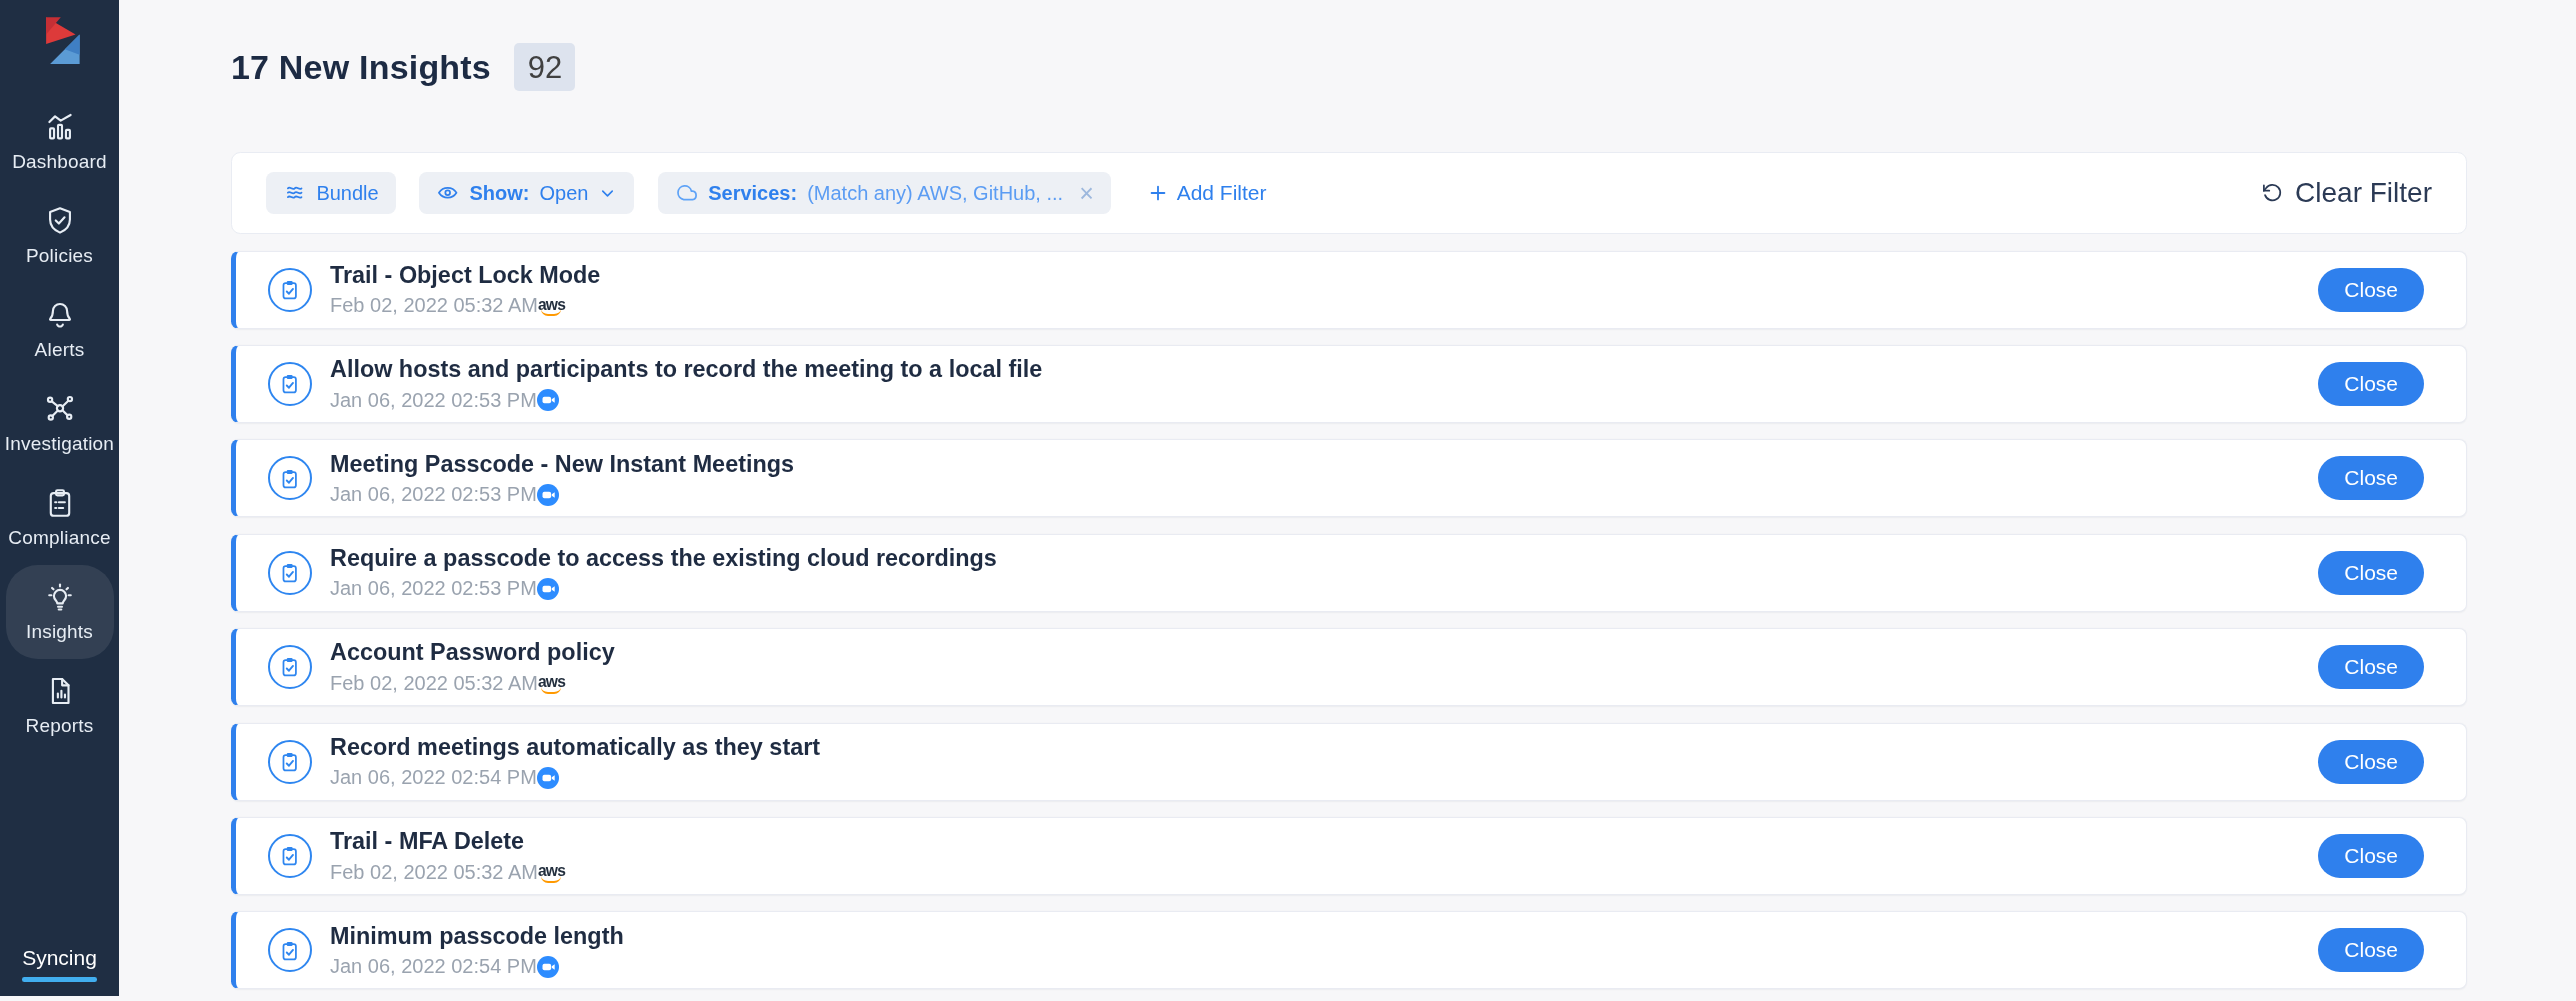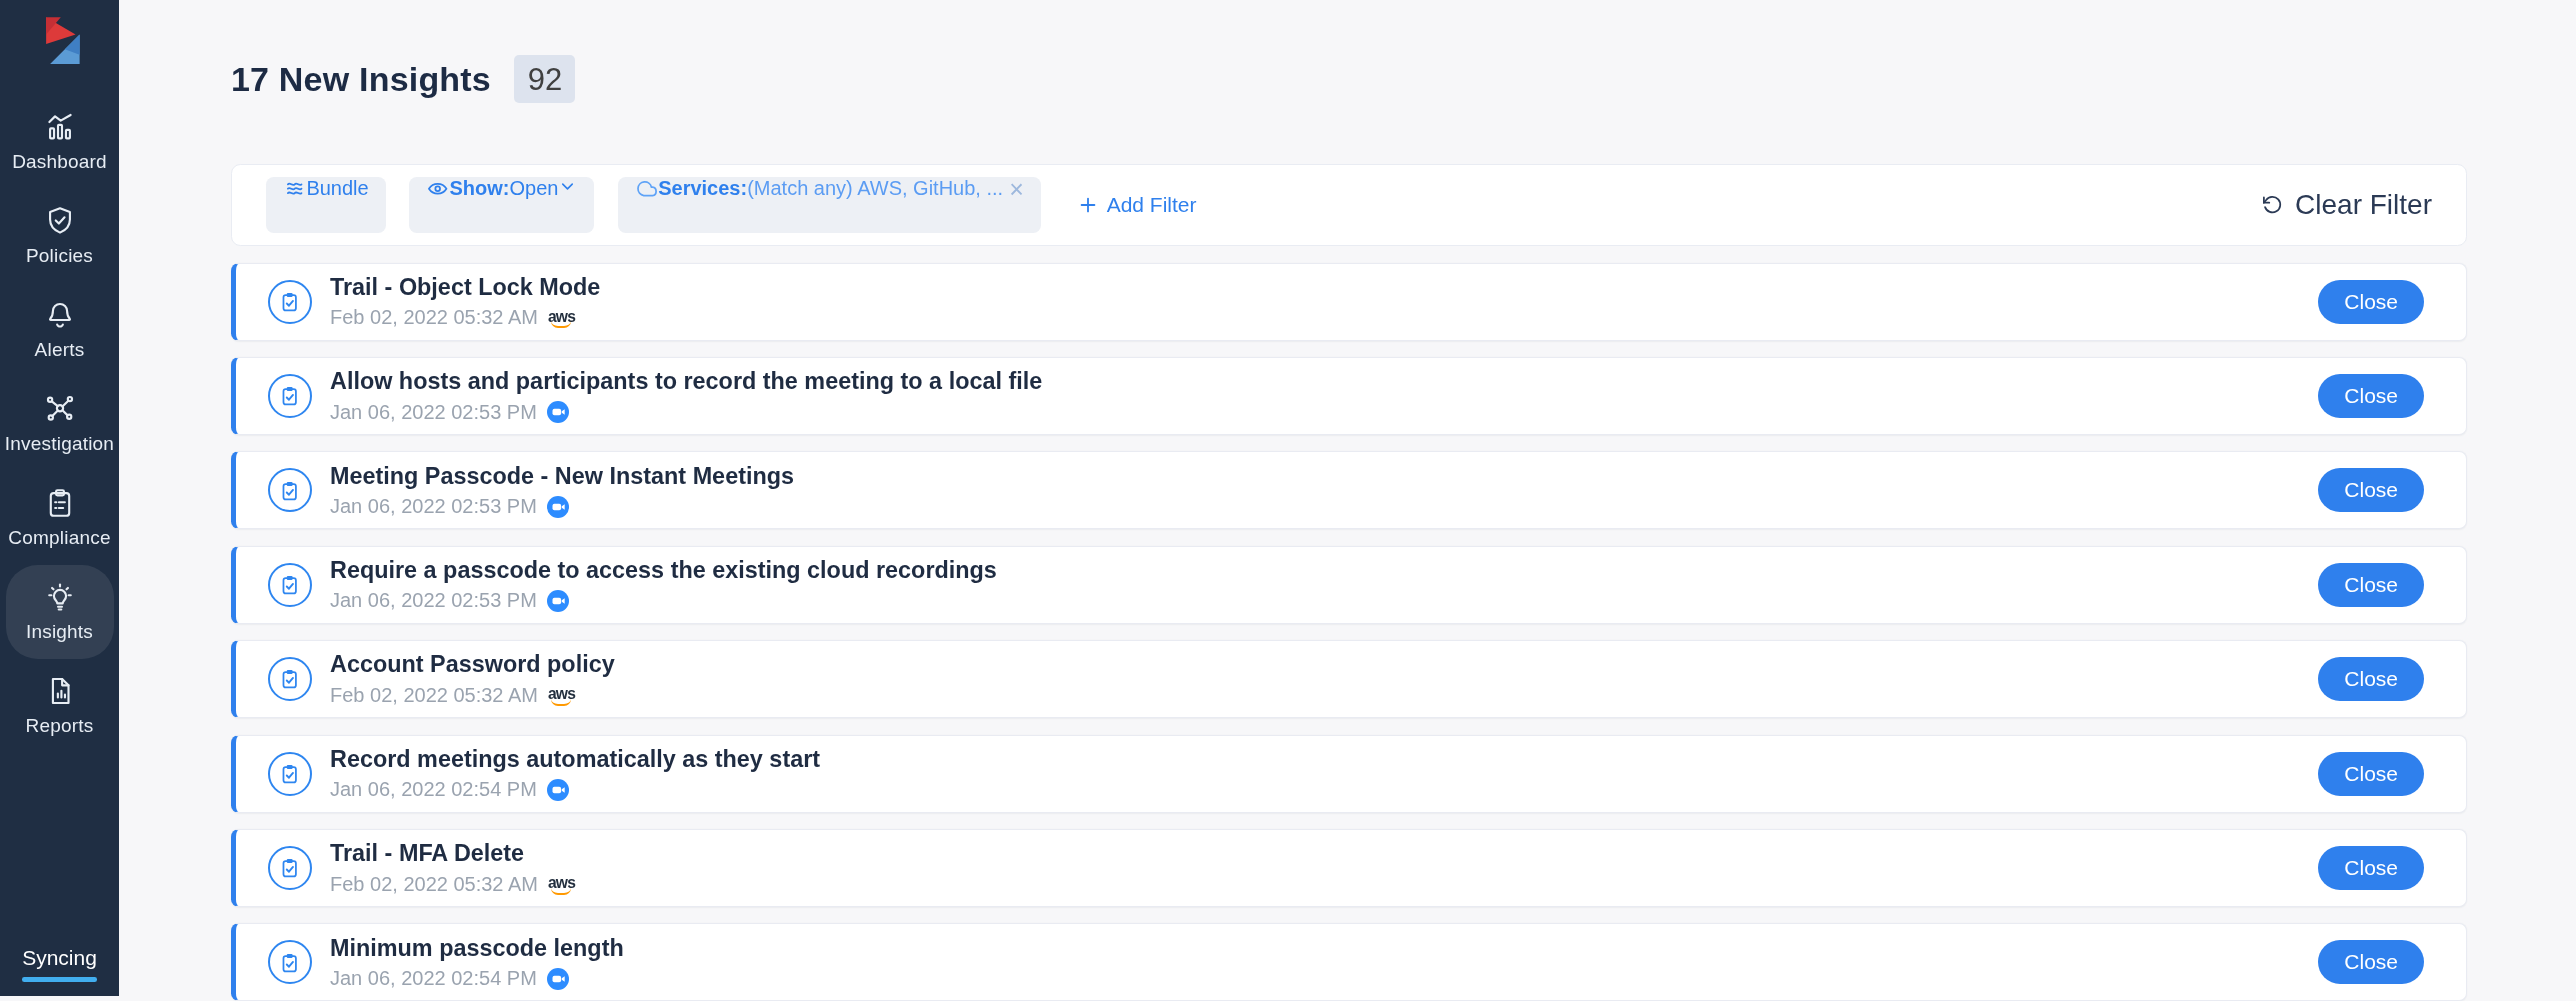--- a/index.html
+++ b/index.html
@@ -24,32 +24,32 @@
   .nav-icon svg { width:34px; height:34px; stroke:#e7edf4; fill:none; stroke-width:1.5; stroke-linecap:round; stroke-linejoin:round; display:block; }
   .nav-label { font-size:19px; color:#e7edf4; font-weight:500; letter-spacing:0.2px; }
   .sync { position:absolute; bottom:14px; left:0; width:100%; display:flex; flex-direction:column; align-items:center; }
   .sync-label { color:#ffffff; font-size:21px; font-weight:500; }
   .sync-bar { width:75px; height:4.7px; border-radius:2.3px; background:#41aeef; margin-top:7px; }
 
   
   .main { position:absolute; left:119px; top:0; width:2457px; height:100%; }
   .content { width:2236px; margin-left:112px; }
 
-  .page-header { display:flex; align-items:center; gap:23.4px; padding-top:55px; }
+  .page-header { display:flex; align-items:center; gap:23.4px; padding-top:43px; }
   .page-title { margin:0; font-size:34px; line-height:37px; font-weight:700; color:#1d2b44; letter-spacing:0.2px; }
   .count-badge { background:#dde3ee; color:#404040; font-size:31px; line-height:1; padding:8.6px 13.3px; border-radius:5px; }
 
   
   .filter-card {
     margin-top:61px; height:82px; background:#fff; border:0.8px solid #e9ecf3; border-radius:9.4px;
     display:flex; align-items:center; padding:0 34px;
   }
   .chip {
-    height:56px; background:#edf0f5; border-radius:7.8px; cursor:pointer;
-    display:flex; padding:0 17px;
+    height:42px; background:#edf0f5; border-radius:7.8px; cursor:pointer;
+    display:flex; align-items:center; gap:10px; padding:0 17px;
     font-size:20px; color:#2f80ed; margin-right:23.4px; white-space:nowrap;
   }
   .chip svg { width:23.4px; height:23.4px; display:block; }
   .chip .bold { font-weight:700; }
   .chip .muted-blue { color:#5b9cf3; }
   .chip-close { color:#9db8dd; font-size:25px; line-height:1; margin-left:6.2px; cursor:pointer; }
   .add-filter { display:flex; align-items:center; gap:7.8px; color:#2f80ed; font-size:21px; margin-left:12.5px; cursor:pointer; white-space:nowrap;text-align:right; }
   .add-filter svg { width:22px; height:22px; display:block; }
   .clear-filter { margin-left:auto; display:flex; align-items:center; gap:11.7px; color:#2b3a55; font-size:28px; cursor:pointer; white-space:nowrap; }
   .clear-filter svg { width:23.4px; height:23.4px; display:block; }
@@ -62,21 +62,21 @@
     display:flex; align-items:center; padding-left:32px;
     box-shadow:0 0.8px 1.6px rgba(20,35,60,.05);
   }
   .clip-circle {
     width:44px; height:44px; border:2.3px solid #2e86f0; border-radius:50%;
     display:flex; align-items:center; justify-content:center; margin-right:18px; flex:none;
   }
   .clip-circle svg { width:23.4px; height:23.4px; display:block; }
   .row-text { display:flex; flex-direction:column; justify-content:center; }
   .row-title { font-size:23.4px; font-weight:700; color:#1f2c42; line-height:1.15; }
-  .row-meta { display:flex; align-items:center; gap:10px; margin-top:5.5px; }
+  .row-meta { display:flex; align-items:center; margin-top:5.5px; }
   .row-date { font-size:20px; color:#9aa3af; }
   .close-btn {
     position:absolute; right:42px; top:50%; transform:translateY(-50%);
     background:#2f80ed; color:#fff; border:none; border-radius:22.6px; height:44px; padding:0 26px;
     font-size:21px; font-family:inherit; cursor:pointer;
   }
 
   
   .zoom-badge { display:none; width:22px; height:22px; }
   .aws-mark { display:none; flex-direction:column; align-items:center; line-height:1; margin-top:1.6px; }

